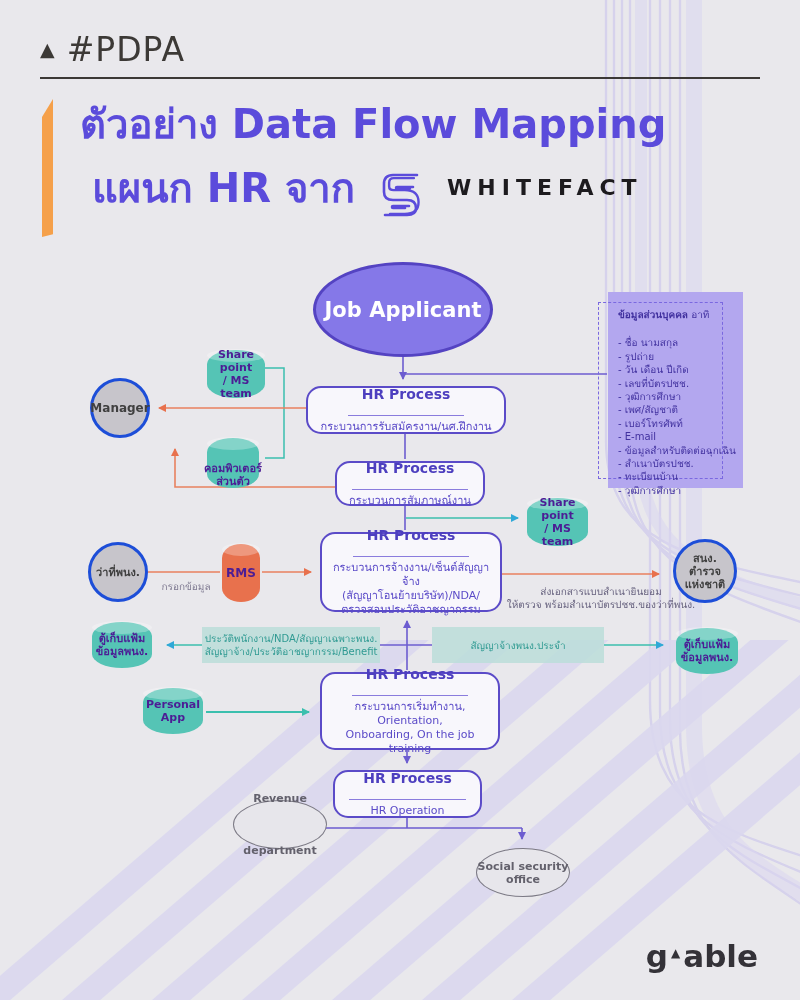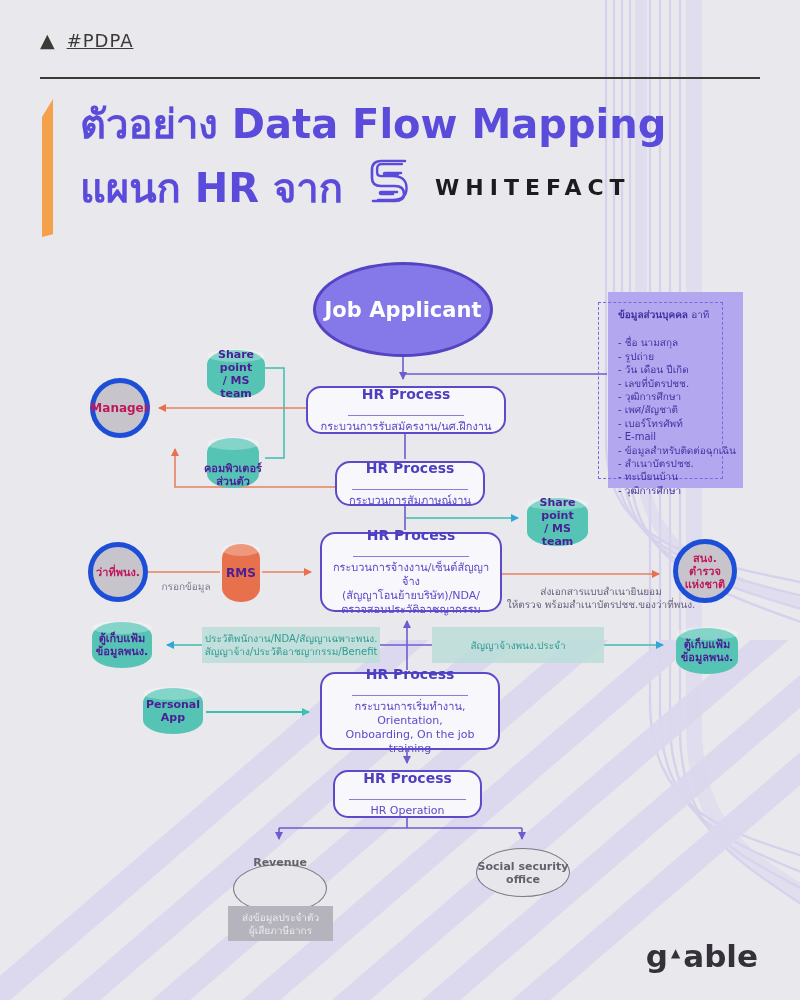--- a/index.html
+++ b/index.html
@@ -9,29 +9,29 @@
     font-family:"DejaVu Sans","Liberation Sans",sans-serif;
   }
   svg.layer{position:absolute;left:0;top:0;width:800px;height:1000px;}
   .decor{z-index:0;}
   .wires{z-index:1;}
   .node{position:absolute;z-index:2;box-sizing:border-box;}
 
   
   .hdr{position:absolute;left:40px;top:30px;display:flex;align-items:center;gap:12px;z-index:3;color:#3c3936;}
   .hdr .tri{font-size:19px;line-height:1;}
-  .hdr .tag{font-size:18px;font-weight:500;letter-spacing:1px;text-decoration:underline;}
+  .hdr .tag{font-size:33px;font-weight:500;letter-spacing:1px;}
   .hdr-line{position:absolute;left:40px;top:77px;width:720px;height:0;border-top:2px solid #3c3936;z-index:3;}
 
   
   .accent{position:absolute;left:42px;top:99px;width:11px;height:138px;background:#f5a04a;
     clip-path:polygon(0 13%,100% 0,100% 98%,0 100%);z-index:3;}
   .title{position:absolute;left:80px;top:92px;z-index:3;color:#5b4bdb;font-weight:700;}
   .title .l1{font-size:40px;line-height:64px;white-space:nowrap;}
-  .title .l2{font-size:40px;line-height:64px;white-space:nowrap;display:flex;align-items:flex-start;gap:24px;}
+  .title .l2{font-size:40px;line-height:64px;white-space:nowrap;display:flex;align-items:flex-end;gap:24px;margin-left:12px;}
   .wf-text{font-size:22px;font-weight:600;letter-spacing:6px;color:#1d1b1e;}
 
   
   .hrbox{
     background:#f8f7fc;border:2px solid #5b4bc8;border-radius:15px;
     display:flex;flex-direction:column;align-items:center;justify-content:center;
     color:#5b4bc8;text-align:center;padding:4px 6px;
   }
   .hrbox .t{font-size:14px;font-weight:700;color:#4d3fbf;border-bottom:1px solid #8a7cdd;padding:0 14px 13px;}
   .hrbox .s{font-size:11px;line-height:14px;margin-top:4px;color:#5b4bc8;}
@@ -40,21 +40,21 @@
     position:absolute;z-index:2;border-radius:50%;display:flex;align-items:center;justify-content:center;
     box-sizing:border-box;text-align:center;
   }
   .job{background:#8578e8;border:3px solid #5443c2;color:#fff;font-size:21px;font-weight:700;}
 
   .circle{
     position:absolute;z-index:2;border-radius:50%;background:#c7c5cb;box-sizing:border-box;
     display:flex;flex-direction:column;align-items:center;justify-content:center;text-align:center;
     font-weight:700;
   }
-  .circle.orange{border:5px solid #1d4ed8;color:#be185d;}
+  .circle.orange{border:3px solid #1d4ed8;color:#404040;}
 
   .cyl{
     position:absolute;z-index:2;border-radius:50%/14px;
     display:flex;flex-direction:column;align-items:center;justify-content:center;
     color:#4c1d95;font-weight:700;text-align:center;box-sizing:border-box;
   }
   .cyl::before{content:"";position:absolute;left:0;right:0;top:-1px;height:13px;border-radius:50%;
     background:rgba(255,255,255,.28);}
   .cyl.teal{background:#55c4b5;}
   .cyl.orange{background:#e8714d;}
@@ -287,33 +287,29 @@
   </div>
 
   <div class="note" style="left:148px;top:580px;width:76px;color:#7d7890;">
     <span>กรอกข้อมูล</span>
   </div>
   <div class="note" style="left:503px;top:585px;width:196px;">
     <div>ส่งเอกสารแบบสำเนายินยอม</div>
     <div>ให้ตรวจ พร้อมสำเนาบัตรปชช.ของว่าที่พนง.</div>
   </div>
 
-  <div class="endoval" style="left:233px;top:864px;width:94px;height:49px;gap:39px;">
+  <div class="endoval" style="left:233px;top:800px;width:94px;height:49px;gap:39px;">
     <span>Revenue</span>
     <span>department</span>
   </div>
   <div class="endoval" style="left:476px;top:848px;width:94px;height:49px;">
     <span>Social security</span>
     <span>office</span>
   </div>
 
-  <div class="graynote" style="left:228px;top:906px;width:105px;height:35px;">
-    <span>ส่งข้อมูลประจำตัว</span>
-    <span>ผู้เสียภาษีอากร</span>
-  </div>
 
   <div class="gable">
     <span>g</span>
     <span class="tri">▲</span>
     <span>able</span>
   </div>
 
 </div>
 
 </body></html>

